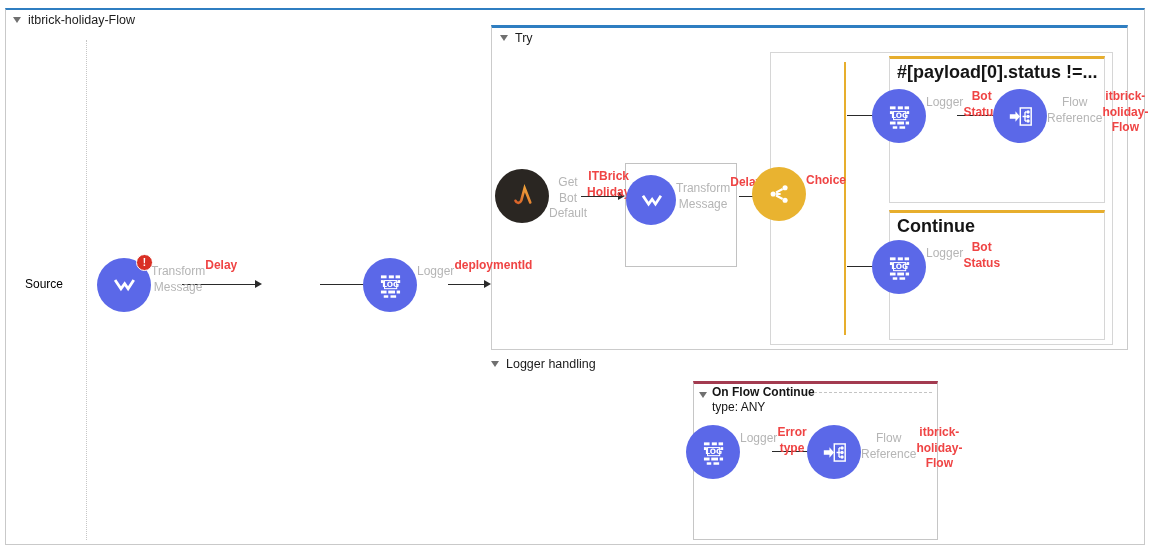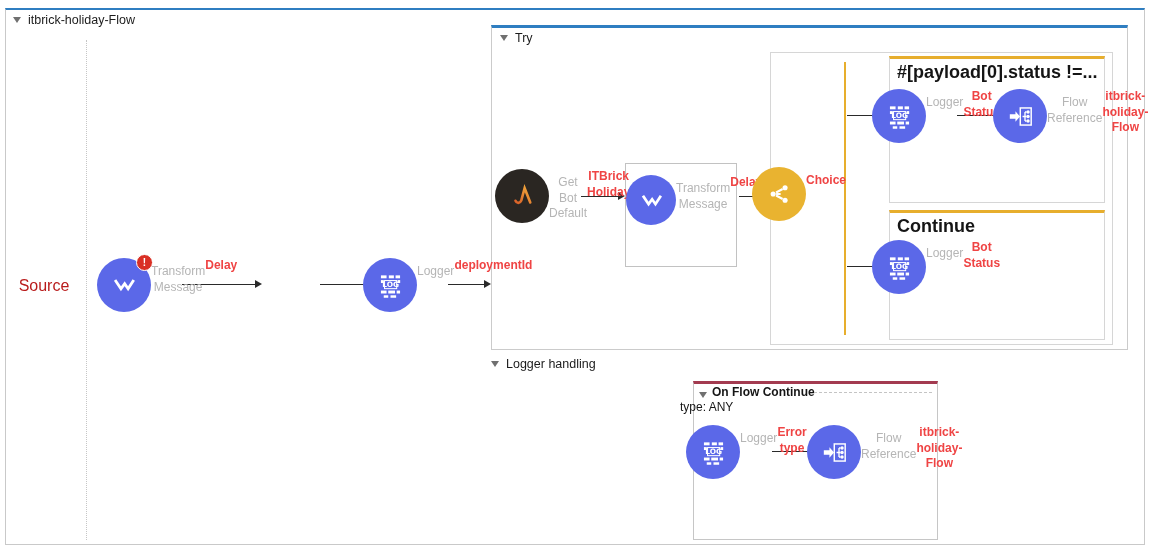--- a/index.html
+++ b/index.html
@@ -24,21 +24,21 @@
                   background:var(--branch-border-yellow); }
   .source-divider { position:absolute; left:86px; top:40px; height:500px; width:0;
                     border-left:1px dotted #c6c6c6; }
 
   
   .scope-label { position:absolute; font-size:12.5px; color:#1b1b1b; display:flex; align-items:center; gap:7px; }
   .tri-down { width:0; height:0; border-left:4.5px solid transparent; border-right:4.5px solid transparent;
               border-top:6px solid #707070; display:inline-block; }
   .cond-label { position:absolute; font-size:18px; font-weight:600; color:#151515; white-space:nowrap; }
   .source-label { position:absolute; left:8px; top:277px; width:72px; text-align:center;
-                  font-size:16px; color:#b91c1c; }
+                  font-size:12px; color:#000000; }
 
   
   .comp { position:absolute; width:110px; display:flex; 
           text-align:center; font-size:12px; cursor:pointer; z-index:5; }
   .circle { width:54px; height:54px; border-radius:50%; background:var(--component-blue);
             display:flex; align-items:center; justify-content:center; position:relative; flex:none; }
   .circle.small { width:50px; height:50px; }
   .circle.dark { background:var(--bot-circle-dark); }
   .circle.yellow { background:var(--choice-yellow); }
   .type-label { margin-top:6px; color:#b5b5b5; line-height:1.3; }
@@ -46,21 +46,21 @@
   .badge { position:absolute; top:-4px; right:-2px; width:17px; height:17px; border-radius:50%;
            background:var(--badge-red); border:1.5px solid #fff; color:#fff; font-size:10px;
            font-weight:700; display:flex; align-items:center; justify-content:center; line-height:1; }
 
   
   .arrow { position:absolute; border-top:1.5px solid #2a2a2a; z-index:4; }
   .arrow::after { content:""; position:absolute; right:-7px; top:-4.75px;
                   border-left:7px solid #2a2a2a; border-top:4px solid transparent; border-bottom:4px solid transparent; }
 
   .onerror-title { position:absolute; left:712px; top:385px; font-size:12px; font-weight:600; color:#151515; z-index:6; }
-  .onerror-sub { position:absolute; left:680px; top:400px; font-size:12px; color:#151515; z-index:6; }
+  .onerror-sub { position:absolute; left:712px; top:400px; font-size:12px; color:#151515; z-index:6; }
   .onerror-dashes { position:absolute; left:814px; top:392px; width:118px; border-top:1px dashed #c4c4c4; z-index:6; }
   .onerror-tri { position:absolute; left:699px; top:392px; z-index:6; }
 
   svg { display:block; }
 </style>
 </head>
 <body>
 
 <svg width="0" height="0" style="position:absolute">
   <defs>

